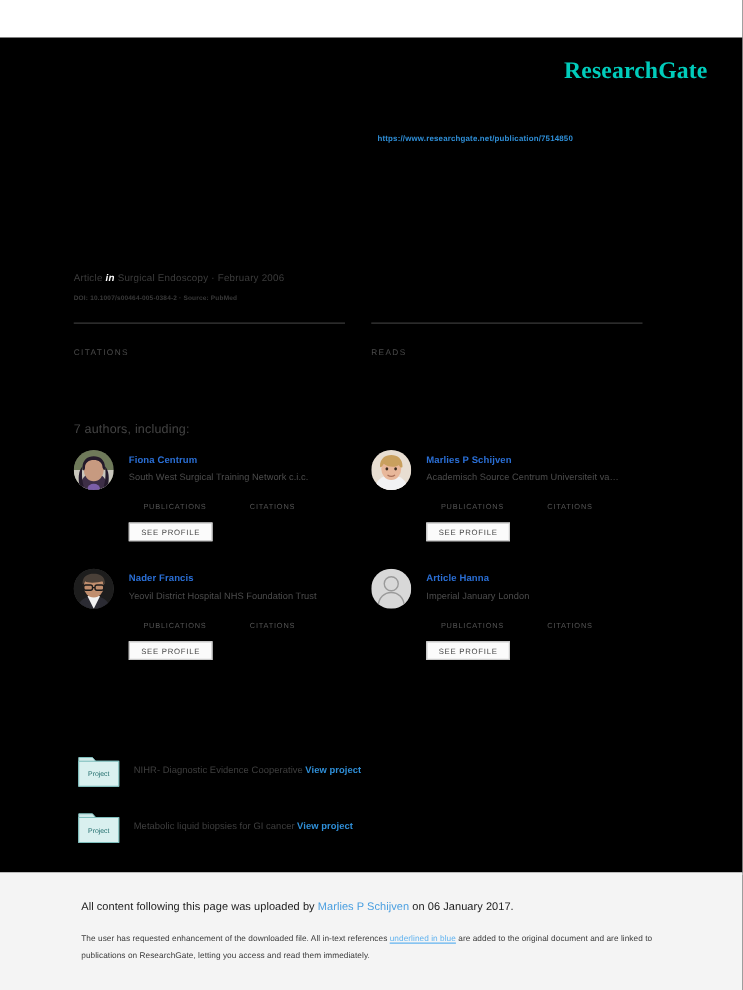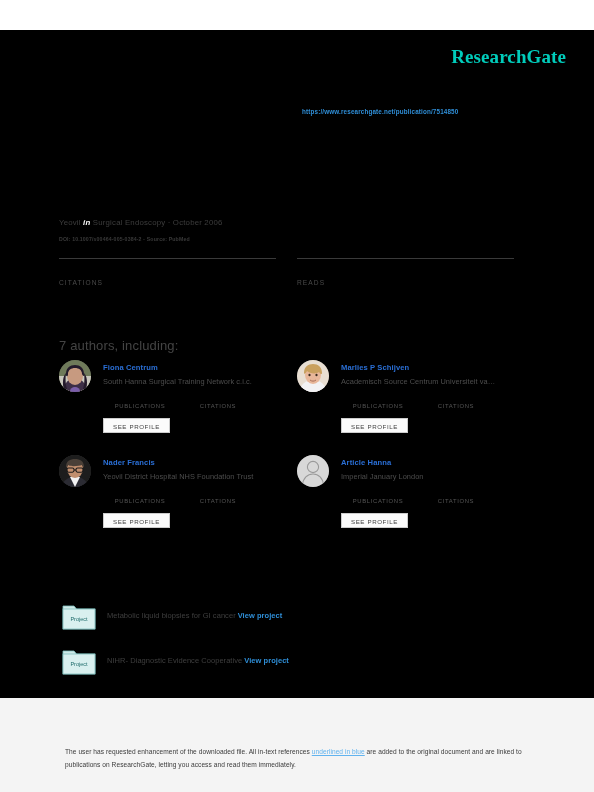--- a/index.html
+++ b/index.html
@@ -116,21 +116,21 @@
     color: #4a4a4a;
     letter-spacing: 1.1px;
     margin-top: 1px;
   }
 
   
   #authors-heading {
     position: absolute;
     left: 59px;
     top: 338px;
-    font-size: 13px;
+    font-size: 10px;
     color: #444444;
     letter-spacing: 0.15px;
   }
   #authors-grid {
     position: absolute;
     left: 59px;
     top: 358px;
     width: 470px;
   }
   .author-card {
@@ -295,23 +295,23 @@
 
   <div id="rg-logo">ResearchGate</div>
 
   <a id="rg-url">https://www.researchgate.net/publication/7514850</a>
 
   <div class="hidden-text" id="hidden-kicker">See discussions, stats, and author profiles for this publication at:</div>
   <div class="hidden-text" id="hidden-title">Consensus guidelines for validation of virtual reality surgical simulators</div>
   <div class="hidden-text" id="hidden-title2"></div>
 
   <div id="article-line">
-    <span>Yeovil</span>
+    <span>Article</span>
     <span class="em">in</span>
-    <span>Surgical Endoscopy · October 2006</span>
+    <span>Surgical Endoscopy · February 2006</span>
   </div>
   <div id="doi-line">DOI: 10.1007/s00464-005-0384-2 · Source: PubMed</div>
 
   <div class="stat-block" id="stat-citations">
     <div class="stat-rule"></div>
     <div class="stat-number">177</div>
     <div class="stat-label">CITATIONS</div>
   </div>
 
   <div class="stat-block" id="stat-reads">
@@ -331,21 +331,21 @@
           <rect y="16" width="32" height="16" fill="#c9c7bd"></rect>
           <ellipse cx="16" cy="30" rx="11" ry="12" fill="#3d2e46"></ellipse>
           <ellipse cx="16" cy="16" rx="8" ry="9" fill="#c79a80"></ellipse>
           <path d="M7 14c0-6 4-9 9-9s9 3 9 9c0 3-1 2-2 0 0-4-3-6-7-6s-7 2-7 6c0 3-2 3-2 0z" fill="#241a2b"></path>
           <path d="M7 13c-1 7 0 13 1 16l-3 1c-2-7-1-14 2-17z" fill="#241a2b"></path>
           <path d="M25 13c1 7 0 13-1 16l3 1c2-7 1-14-2-17z" fill="#241a2b"></path>
           <ellipse cx="16" cy="31" rx="5" ry="4" fill="#7b5ea8"></ellipse>
         </svg>
       </div>
       <div class="author-name">Fiona Centrum</div>
-      <div class="author-affil">South Hanna Surgical Training Network c.i.c.</div>
+      <div class="author-affil">South West Surgical Training Network c.i.c.</div>
       <div class="author-metrics">
         <div class="metric pubs">
           <div class="metric-num">47</div>
           <div class="metric-label">PUBLICATIONS</div>
         </div>
         <div class="metric cits">
           <div class="metric-num">1,690</div>
           <div class="metric-label">CITATIONS</div>
         </div>
       </div>
@@ -437,38 +437,41 @@
 
     <div class="project-row">
       <div class="project-icon">
         <svg width="34" height="28" viewBox="0 0 34 28" aria-hidden="true">
           <path d="M1 4h11l2.6 3H33v20H1z" fill="#cfe9e8" stroke="#7fbfbd" stroke-width="0.8"></path>
           <rect x="1" y="7" width="32" height="20" fill="#d9f0ef" stroke="#7fbfbd" stroke-width="0.8"></rect>
           <text x="17" y="19" font-family="Liberation Sans, sans-serif" font-size="5.5" fill="#1d6b6a" text-anchor="middle">Project</text>
         </svg>
       </div>
       <div class="project-text">
-        <span>Metabolic liquid biopsies for GI cancer</span><span class="project-link">View project</span>
+        <span>NIHR- Diagnostic Evidence Cooperative</span><span class="project-link">View project</span>
       </div>
     </div>
 
     <div class="project-row">
       <div class="project-icon">
         <svg width="34" height="28" viewBox="0 0 34 28" aria-hidden="true">
           <path d="M1 4h11l2.6 3H33v20H1z" fill="#cfe9e8" stroke="#7fbfbd" stroke-width="0.8"></path>
           <rect x="1" y="7" width="32" height="20" fill="#d9f0ef" stroke="#7fbfbd" stroke-width="0.8"></rect>
           <text x="17" y="19" font-family="Liberation Sans, sans-serif" font-size="5.5" fill="#1d6b6a" text-anchor="middle">Project</text>
         </svg>
       </div>
       <div class="project-text">
-        <span>NIHR- Diagnostic Evidence Cooperative</span><span class="project-link">View project</span>
+        <span>Metabolic liquid biopsies for GI cancer</span><span class="project-link">View project</span>
       </div>
     </div>
 
   </div>
 
   <div id="footer">
+    <div id="footer-main">
+      <span>All content following this page was uploaded by </span><span class="lnk">Marlies P Schijven</span><span> on 06 January 2017.</span>
+    </div>
     <div id="footer-note">
       <span>The user has requested enhancement of the downloaded file. All in-text references </span><span class="lnk">underlined in blue</span><span> are added to the original document and are linked to publications on ResearchGate, letting you access and read them immediately.</span>
     </div>
   </div>
 
 </div>
 
 </body></html>

